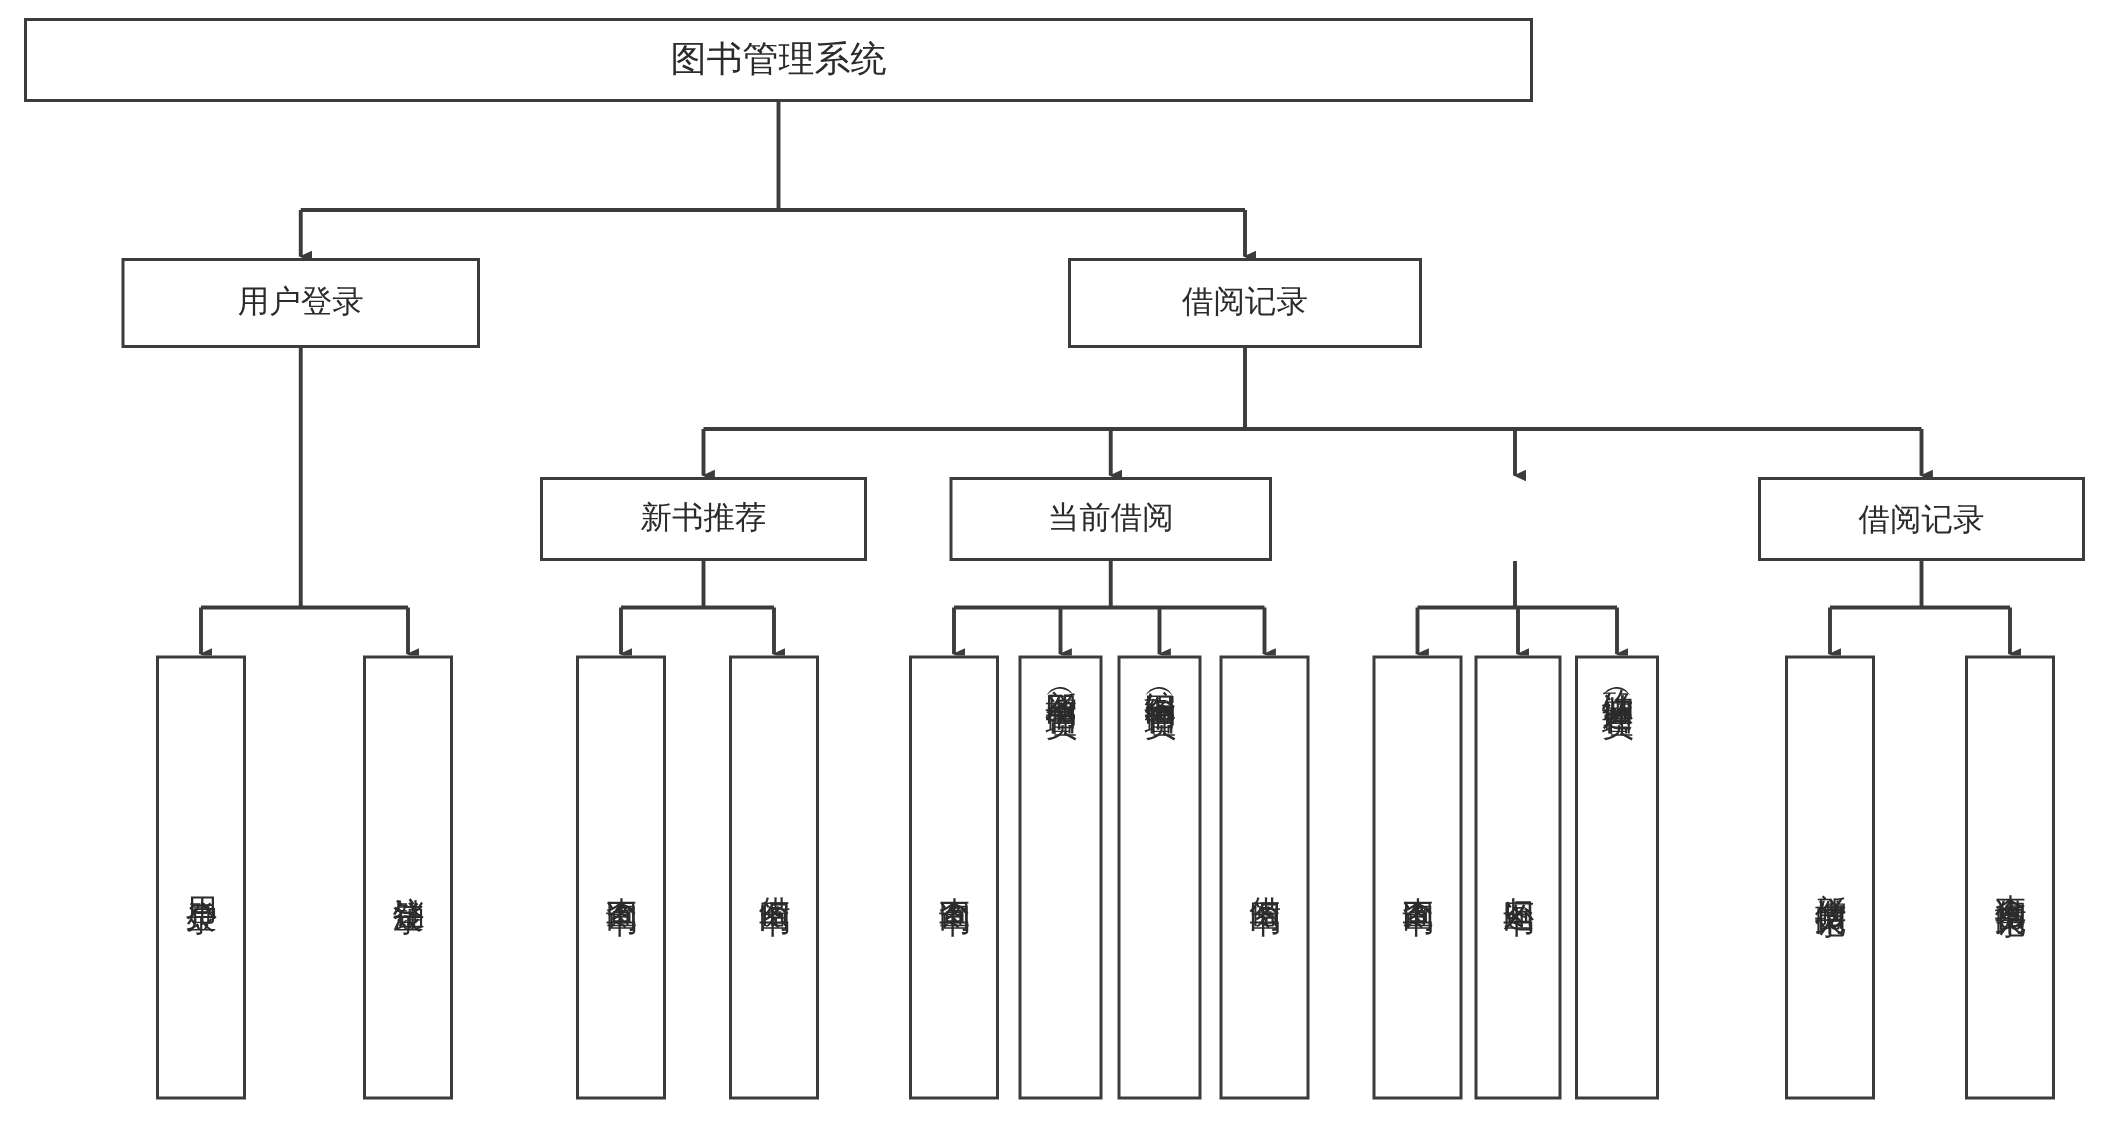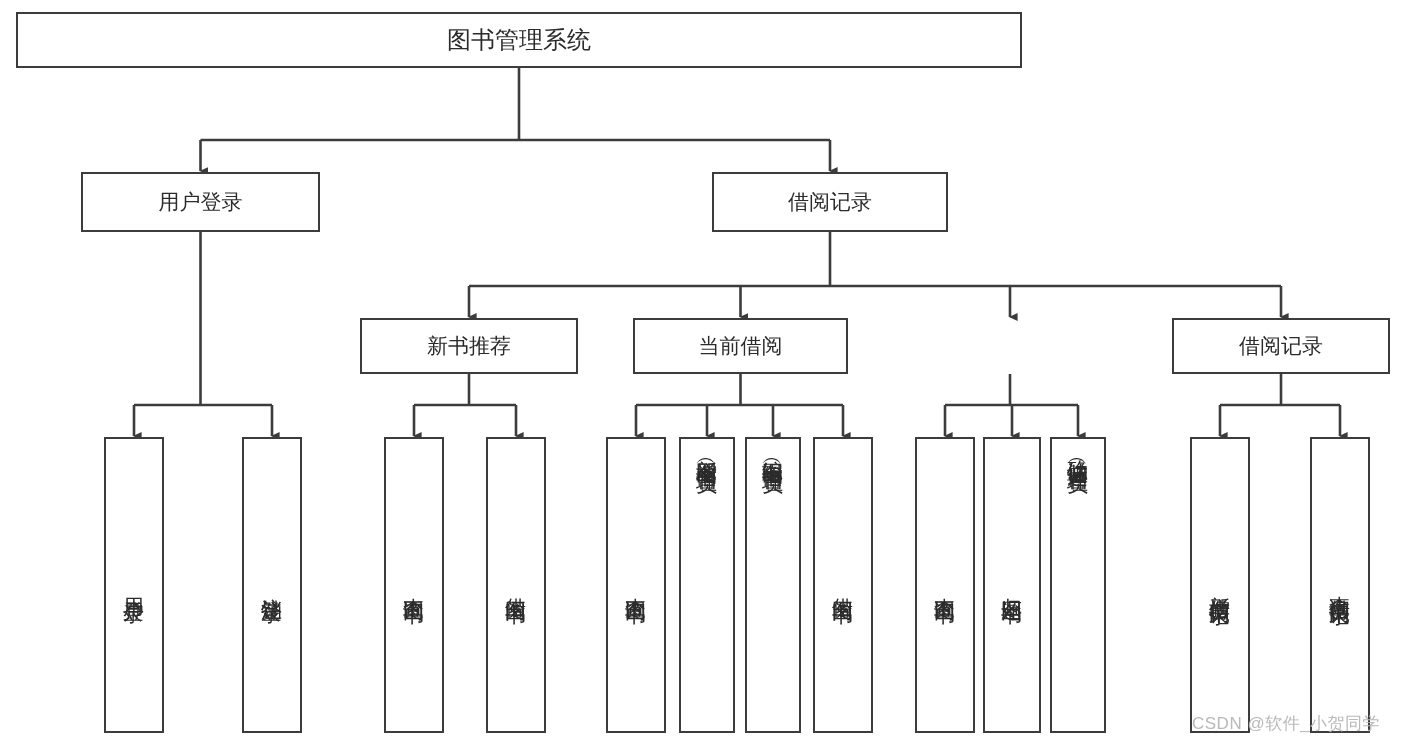--- a/index.html
+++ b/index.html
@@ -180,15 +180,14 @@
     <span class="label">确认归还（管理员）</span>
   </div>
 
   <div class="node vertical centered" style="left: 1190px; top: 437px; width: 60px; height: 296px;">
     <span class="label">新增借阅记录</span>
   </div>
   <div class="node vertical centered" style="left: 1310px; top: 437px; width: 60px; height: 296px;">
     <span class="label">查询借阅记录</span>
   </div>
 
-  <div class="watermark" style="left: 1192px; top: 712px; color: rgb(185, 185, 185);">CSDN @软件_小贺同学</div>
 
 </div>
 
 </body></html>

